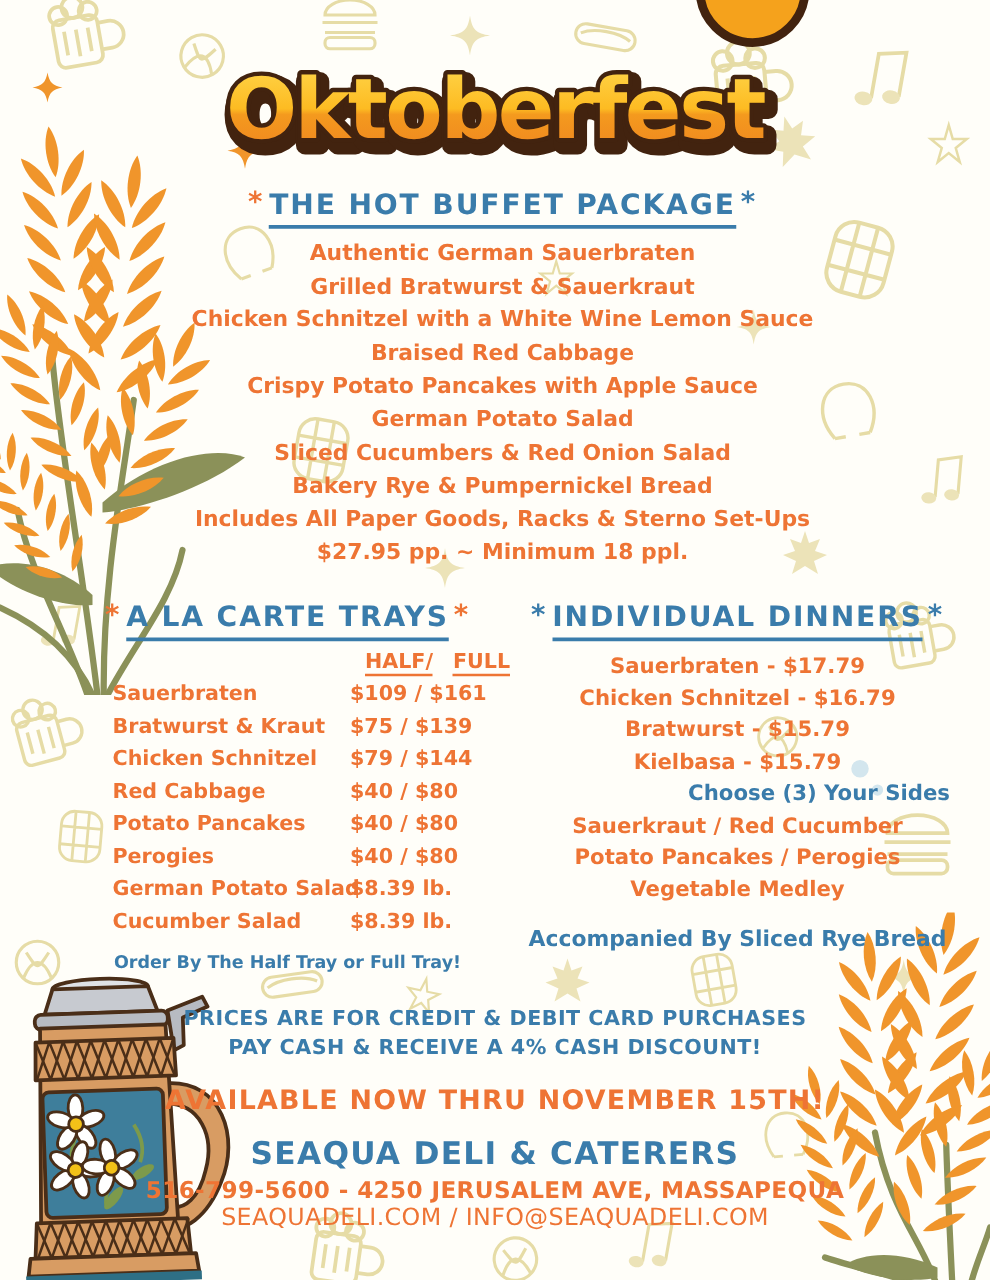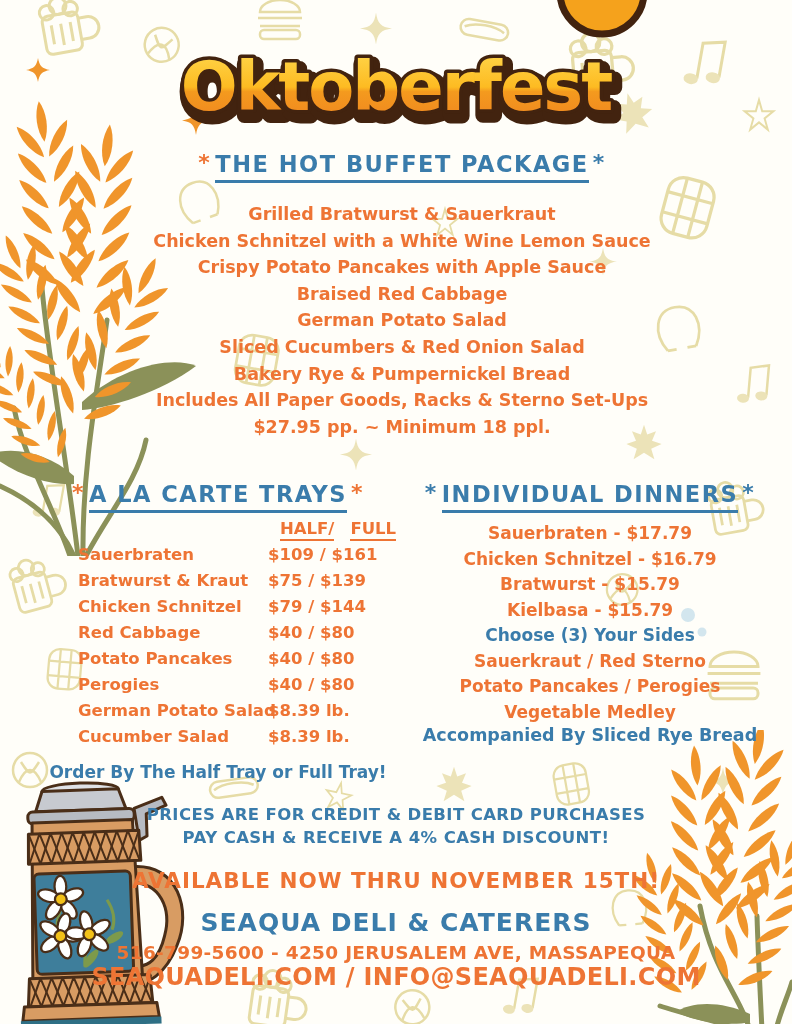--- a/index.html
+++ b/index.html
@@ -28,44 +28,44 @@
   .logo-shadow{fill:#42230f;stroke:#42230f;stroke-width:15;stroke-linejoin:round;}
   .logo-text{stroke:#42230f;stroke-width:7;stroke-linejoin:round;paint-order:stroke;}
 
   .sec-heading{font-size:22.5px;font-weight:bold;color:var(--blue);letter-spacing:1.5px;white-space:nowrap;}
   .h-underline{border-bottom:3px solid var(--blue);padding-bottom:3px;display:inline-block;}
   .star{font-size:22px;vertical-align:2px;padding:0 4px;}
   .star-orange{color:var(--orange);}
   .star-blue{color:var(--blue);}
 
   .buffet{position:absolute;left:142px;top:150px;width:520px;text-align:center;}
-  .buffet .sec-heading{margin-bottom:18px;display:block;}
+  .buffet .sec-heading{margin-bottom:7px;display:block;}
   .oline{color:var(--orange);font-weight:bold;font-size:17.5px;line-height:26.6px;white-space:nowrap;}
 
-  .alacarte{position:absolute;left:48px;top:480px;width:340px;text-align:center;}
+  .alacarte{position:absolute;left:60px;top:480px;width:340px;text-align:center;}
   .alacarte .sec-heading{display:block;margin-bottom:6px;}
   .menu-table{text-align:left;}
   .row{display:flex;align-items:baseline;height:26px;padding-left:30px;font-weight:bold;font-size:16.5px;color:var(--orange);white-space:nowrap;}
   .row .item{width:190px;flex:none;}
   .price-head .u{border-bottom:2.5px solid var(--orange);padding-bottom:1px;margin-right:4px;display:inline-block;margin-left:12px;}
-  .alacarte .footer{margin-top:9px;color:var(--blue);font-weight:bold;font-size:17px;white-space:nowrap;}
+  .alacarte .footer{margin-top:9px;color:var(--blue);font-weight:bold;font-size:14px;white-space:nowrap;}
 
   .individual{position:absolute;left:420px;top:480px;width:340px;text-align:center;}
   .individual .sec-heading{display:block;margin-bottom:8px;}
   .iline{font-weight:bold;font-size:17px;line-height:25.5px;white-space:nowrap;}
   .iline.orange{color:var(--orange);}
-  .iline.blue{color:var(--blue);}
-  .individual .footer{color:var(--blue);font-weight:bold;font-size:17.5px;white-space:nowrap;}
+  .iline.blue{color:var(--blue);text-align:right;}
+  .individual .footer{margin-top:17px;color:var(--blue);font-weight:bold;font-size:17.5px;white-space:nowrap;}
 
   .notices{position:absolute;left:0;right:0;top:803px;text-align:center;}
   .notice{color:var(--blue);font-weight:bold;font-size:16.5px;line-height:23px;letter-spacing:.4px;white-space:nowrap;}
   .avail{margin-top:19px;color:var(--orange);font-weight:bold;font-size:21.5px;letter-spacing:1px;white-space:nowrap;}
   .biz{margin-top:15px;color:var(--blue);font-weight:bold;font-size:25px;letter-spacing:1px;white-space:nowrap;}
   .contact{margin-top:5px;color:var(--orange);font-weight:bold;font-size:18.5px;letter-spacing:.3px;white-space:nowrap;}
-  .web{color:var(--orange);font-weight:bold;font-size:24px;letter-spacing:.3px;white-space:nowrap;}
+  .web{color:var(--orange);font-weight:normal;font-size:19px;letter-spacing:.3px;white-space:nowrap;}
 </style>
 </head>
 <body>
 
 <div class="page">
 
   <svg class="bg-pattern" width="792" height="1024" viewBox="0 0 792 1024">
     <defs>
       <g id="p-mug">
         <rect x="6" y="20" width="30" height="32" rx="5"></rect>
@@ -264,24 +264,25 @@
           <stop offset="1" stop-color="#ee8320"></stop>
         </linearGradient>
       </defs>
       <text class="logo-shadow" x="238" y="88">Oktoberfest</text>
       <text class="logo-text" x="235" y="82" fill="url(#logoGrad)">Oktoberfest</text>
     </svg>
   </header>
 
   <section class="buffet">
     <span class="sec-heading"><span class="star star-orange">*</span><span class="h-underline">THE HOT BUFFET PACKAGE</span><span class="star star-blue">*</span></span>
+    <p class="oline">Authentic German Sauerbraten</p>
     <p class="oline">Grilled Bratwurst &amp; Sauerkraut</p>
     <p class="oline">Chicken Schnitzel with a White Wine Lemon Sauce</p>
+    <p class="oline">Braised Red Cabbage</p>
     <p class="oline">Crispy Potato Pancakes with Apple Sauce</p>
-    <p class="oline">Braised Red Cabbage</p>
     <p class="oline">German Potato Salad</p>
     <p class="oline">Sliced Cucumbers &amp; Red Onion Salad</p>
     <p class="oline">Bakery Rye &amp; Pumpernickel Bread</p>
     <p class="oline">Includes All Paper Goods, Racks &amp; Sterno Set-Ups</p>
     <p class="oline">$27.95 pp. ~ Minimum 18 ppl.</p>
   </section>
 
   <section class="alacarte">
     <span class="sec-heading"><span class="star star-orange">*</span><span class="h-underline">A LA CARTE TRAYS</span><span class="star star-orange">*</span></span>
     <div class="menu-table">
@@ -325,21 +326,21 @@
     <p class="footer">Order By The Half Tray or Full Tray!</p>
   </section>
 
   <section class="individual">
     <span class="sec-heading"><span class="star star-blue">*</span><span class="h-underline">INDIVIDUAL DINNERS</span><span class="star star-blue">*</span></span>
     <p class="iline orange">Sauerbraten - $17.79</p>
     <p class="iline orange">Chicken Schnitzel - $16.79</p>
     <p class="iline orange">Bratwurst - $15.79</p>
     <p class="iline orange">Kielbasa - $15.79</p>
     <p class="iline blue">Choose (3) Your Sides</p>
-    <p class="iline orange">Sauerkraut / Red Sterno</p>
+    <p class="iline orange">Sauerkraut / Red Cucumber</p>
     <p class="iline orange">Potato Pancakes / Perogies</p>
     <p class="iline orange">Vegetable Medley</p>
     <p class="footer">Accompanied By Sliced Rye Bread</p>
   </section>
 
   <section class="notices">
     <p class="notice">PRICES ARE FOR CREDIT &amp; DEBIT CARD PURCHASES</p>
     <p class="notice">PAY CASH &amp; RECEIVE A 4% CASH DISCOUNT!</p>
     <p class="avail">AVAILABLE NOW THRU NOVEMBER 15TH!</p>
     <p class="biz">SEAQUA DELI &amp; CATERERS</p>

